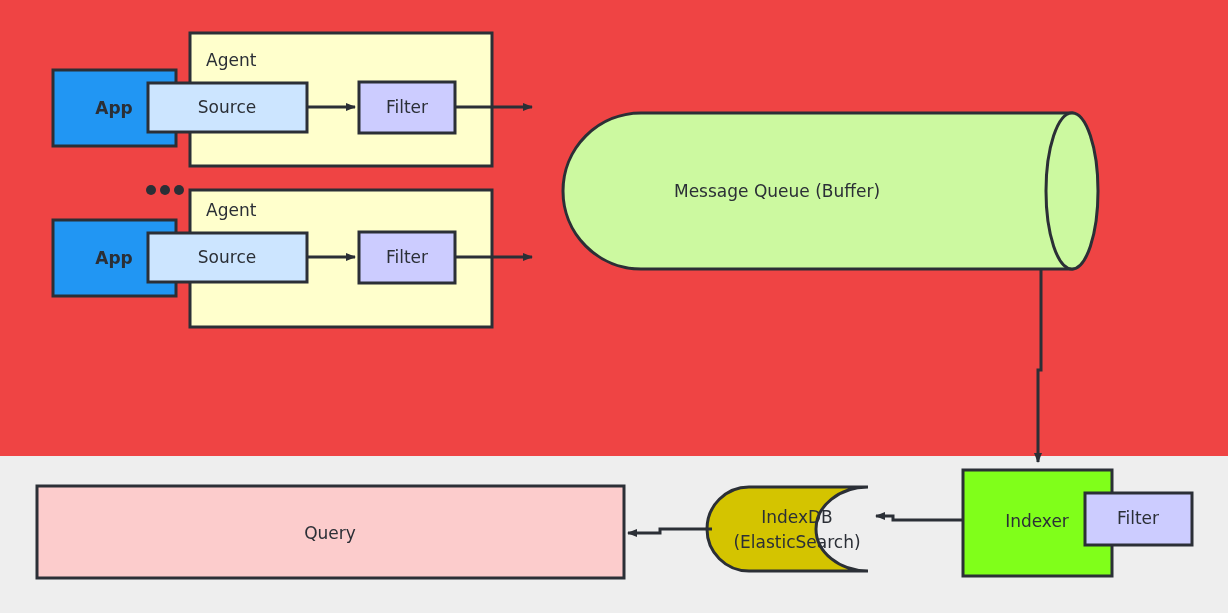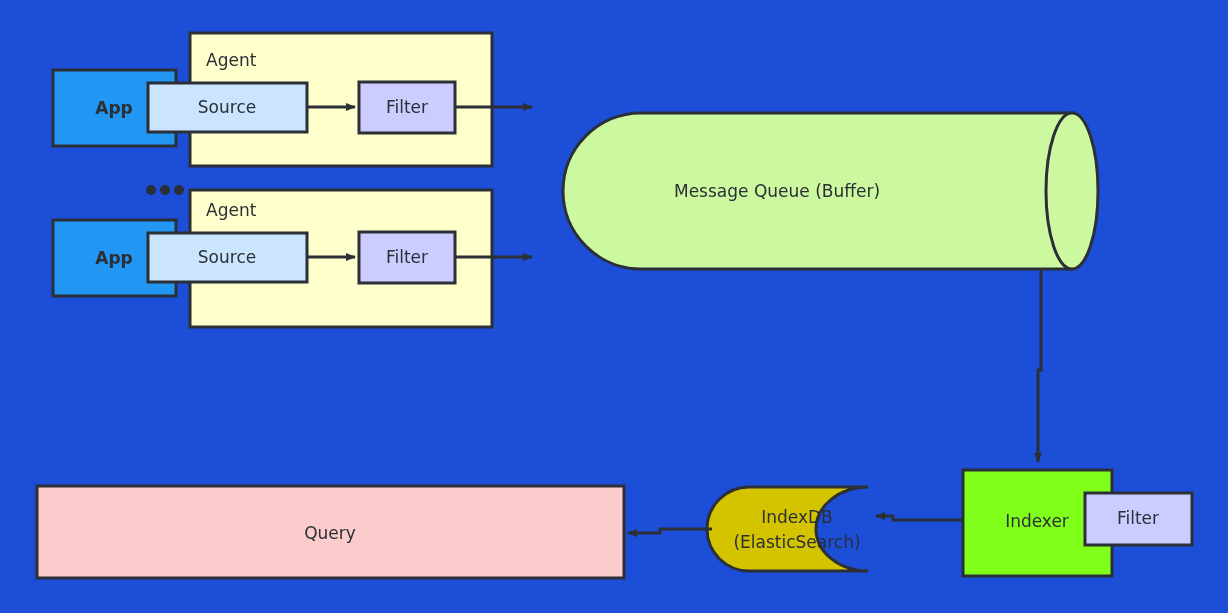--- a/index.html
+++ b/index.html
@@ -9,22 +9,22 @@
   }
   body {
     width: 1228px;
     height: 613px;
     overflow: hidden;
     font-family: "DejaVu Sans", "Liberation Sans", sans-serif;
   }
   #canvas {
     position: relative;
     width: 1228px;
-    height: 613px;
-    background: #1d4ed8;
+    height: 456px;
+    background: #ef4444;
   }
   svg.diagram {
     position: absolute;
     top: 0;
     left: 0;
     width: 1228px;
     height: 613px;
     display: block;
   }
   .node-text {

